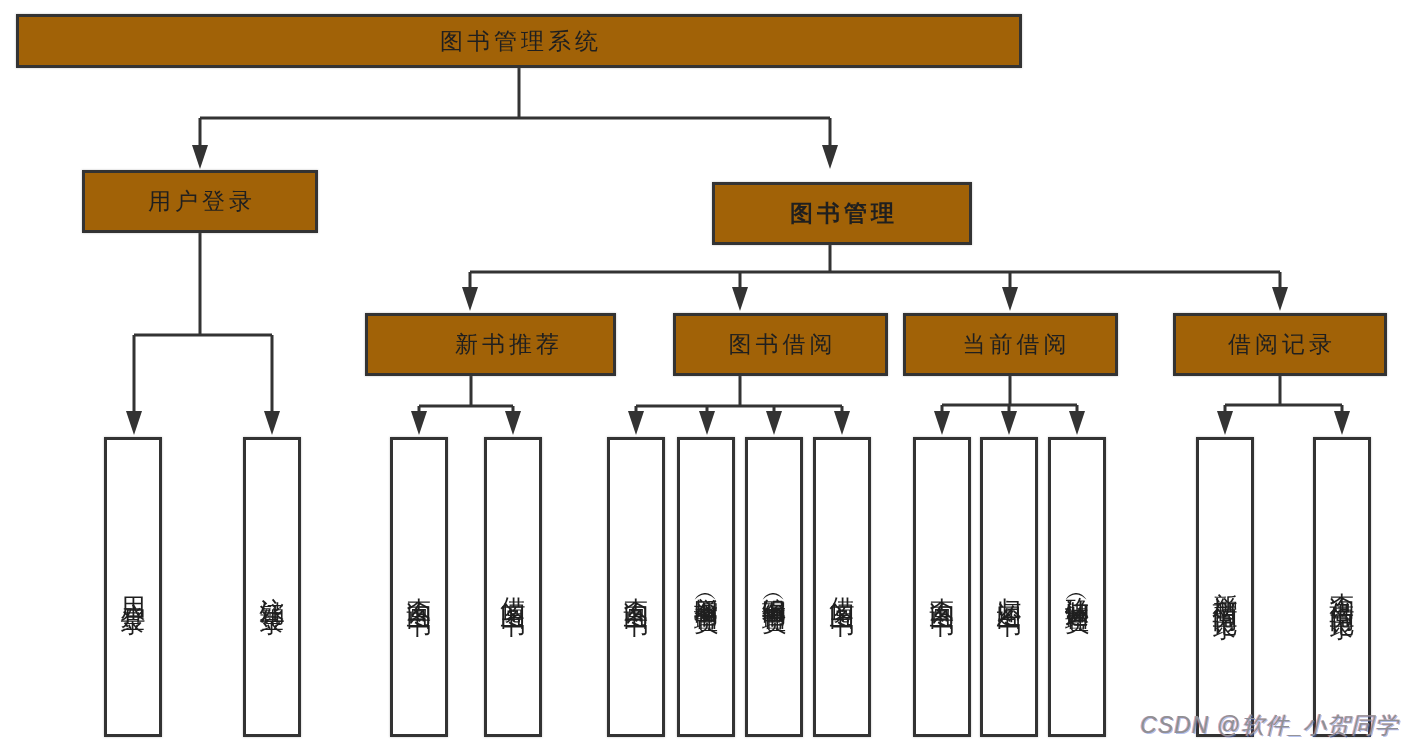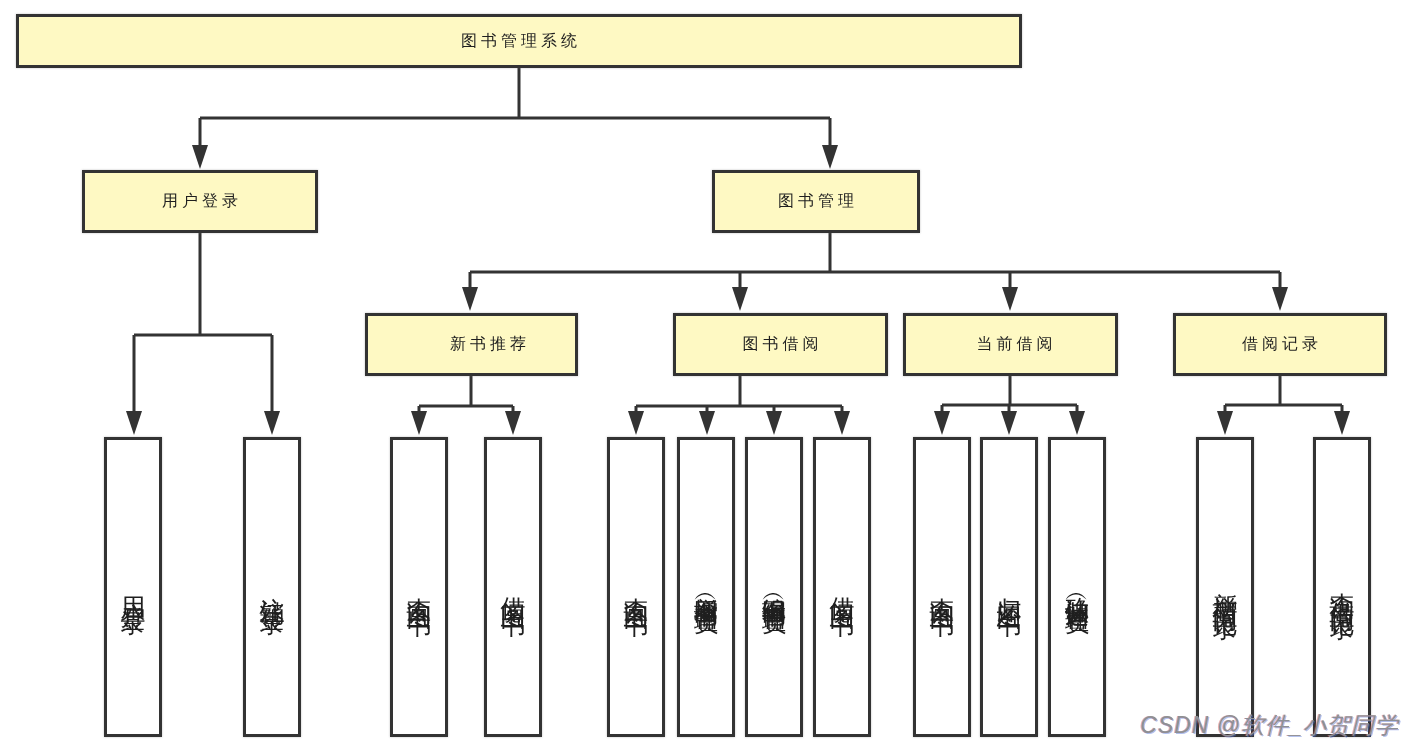--- a/index.html
+++ b/index.html
@@ -20,34 +20,34 @@
     position: absolute;
     left: 0; top: 0;
     width: 1405px;
     height: 747px;
     color: var(--line, #333333);
   }
   .hbox {
     position: absolute;
     box-sizing: border-box;
     border: 3px solid var(--line, #333333);
-    background: #fef9c3;
+    background: #a16207;
     display: flex;
     align-items: center;
     justify-content: center;
-    font-size: 16px;
+    font-size: 23px;
     letter-spacing: 4px;
     color: var(--text, #1f1f1f);
     box-shadow: 0 0 2px rgba(120,120,120,0.45);
     text-indent: 4px;
   }
   .root  { left: 16px;  top: 14px;  width: 1006px; height: 54px; }
   .l2a   { left: 82px;  top: 170px; width: 236px;  height: 63px; }
-  .l2b   { left: 712px; top: 170px; width: 208px;  height: 63px; }
-  .l3a   { left: 365px; top: 313px; width: 213px;  height: 63px; padding-left: 33px; }
+  .l2b   { left: 712px; top: 182px; width: 260px;  height: 63px; font-weight: bold; }
+  .l3a   { left: 365px; top: 313px; width: 251px;  height: 63px; padding-left: 33px; }
   .l3b   { left: 633px; top: 313px; width: 215px;  height: 63px; margin-left: 40px; }
   .l3c   { left: 903px; top: 313px; width: 215px;  height: 63px; padding-left: 8px; }
   .l3d   { left: 1173px;top: 313px; width: 214px;  height: 63px; text-align: center; }
   .vbox {
     position: absolute;
     top: 437px;
     width: 58px;
     height: 300px;
     box-sizing: border-box;
     border: 3px solid var(--line, #333333);

